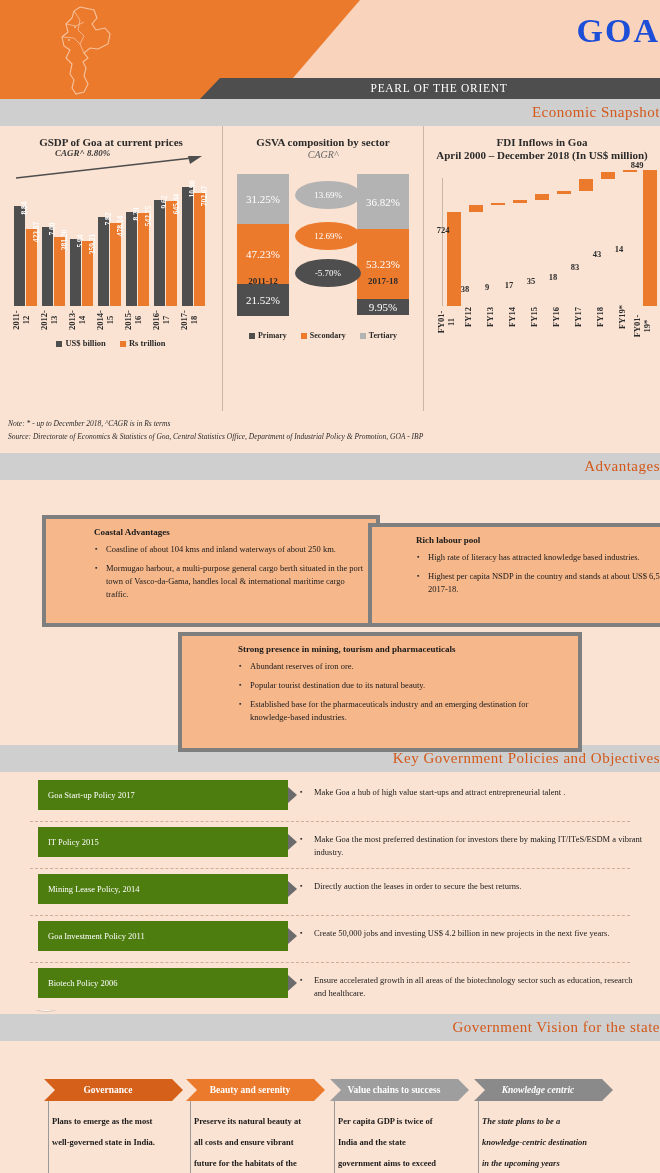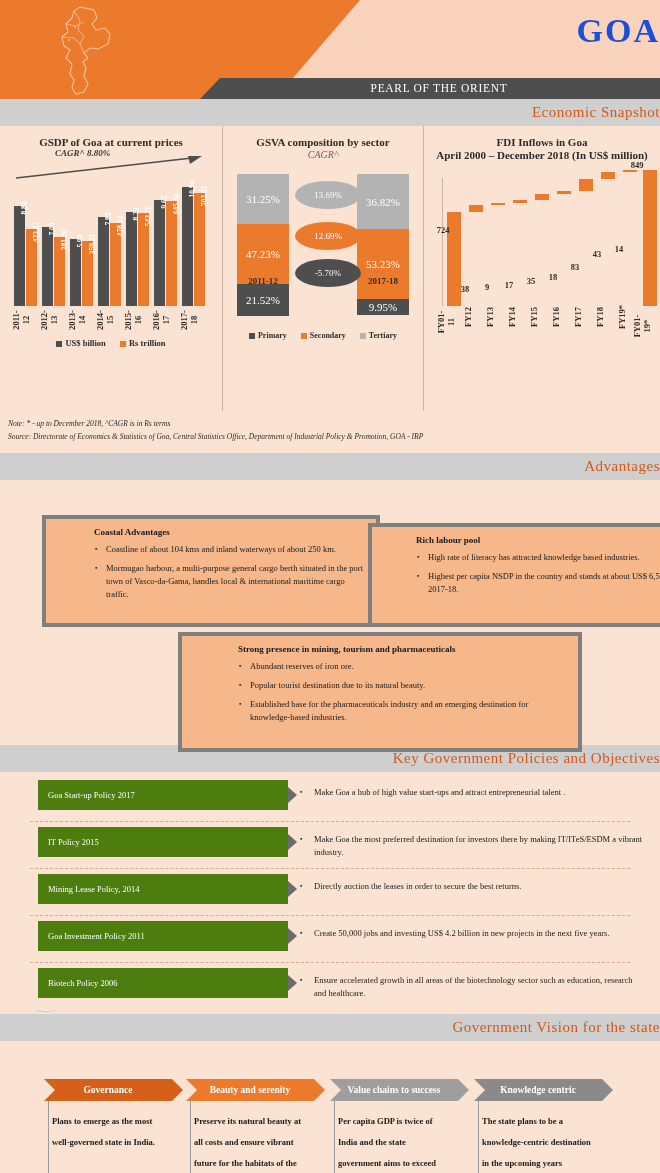--- a/index.html
+++ b/index.html
@@ -502,21 +502,21 @@
     <div class="vcol" style="left:330px;">
       <div class="vchip g1">
         <i class="notch"></i>
         <span>Value chains to success</span>
         <i class="tip"></i>
       </div>
       <div class="vtext">Per capita GDP is twice of India and the state government  aims to exceed that in the next 25 years</div>
     </div>
     <div class="vline" style="left:334px;"></div>
 
-    <div class="vcol" style="left:474px;">
+    <div class="vcol" style="left:474px;font-style:italic;">
       <div class="vchip g2">
         <i class="notch"></i>
         <span>Knowledge centric</span>
         <i class="tip"></i>
       </div>
       <div class="vtext">The state plans to be a knowledge-centric destination in the upcoming years</div>
     </div>
     <div class="vline" style="left:478px;"></div>
 
   </div>

